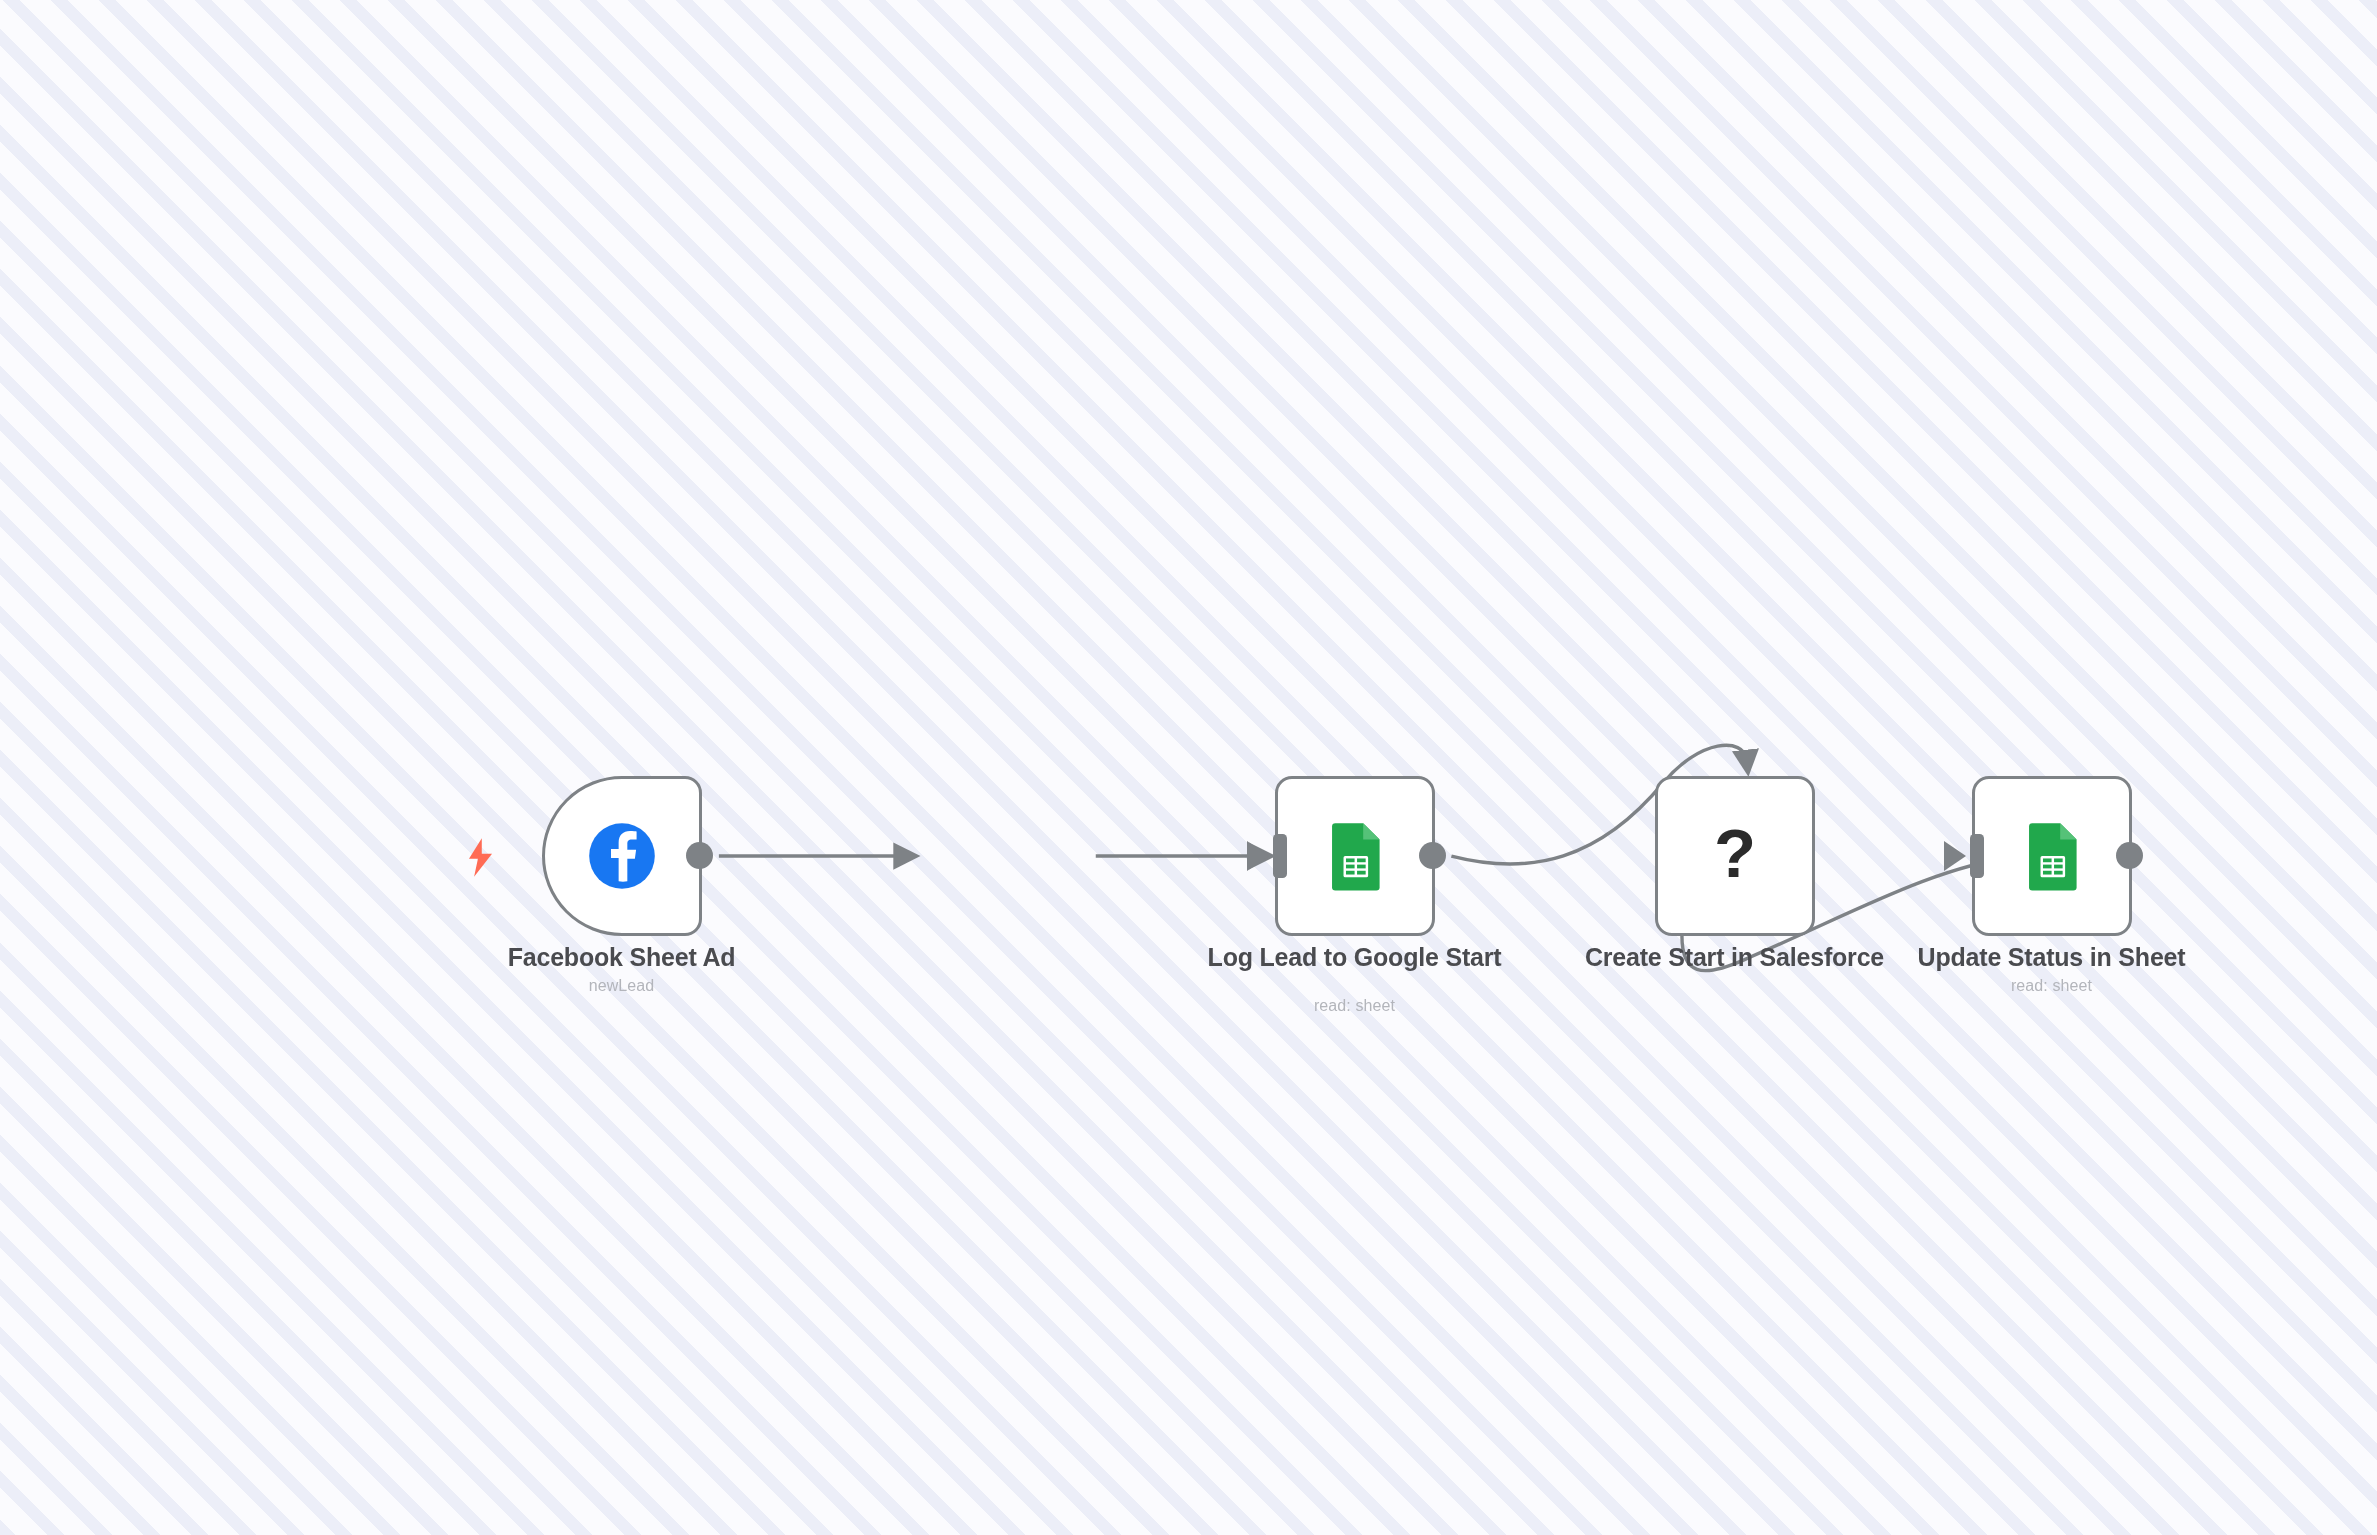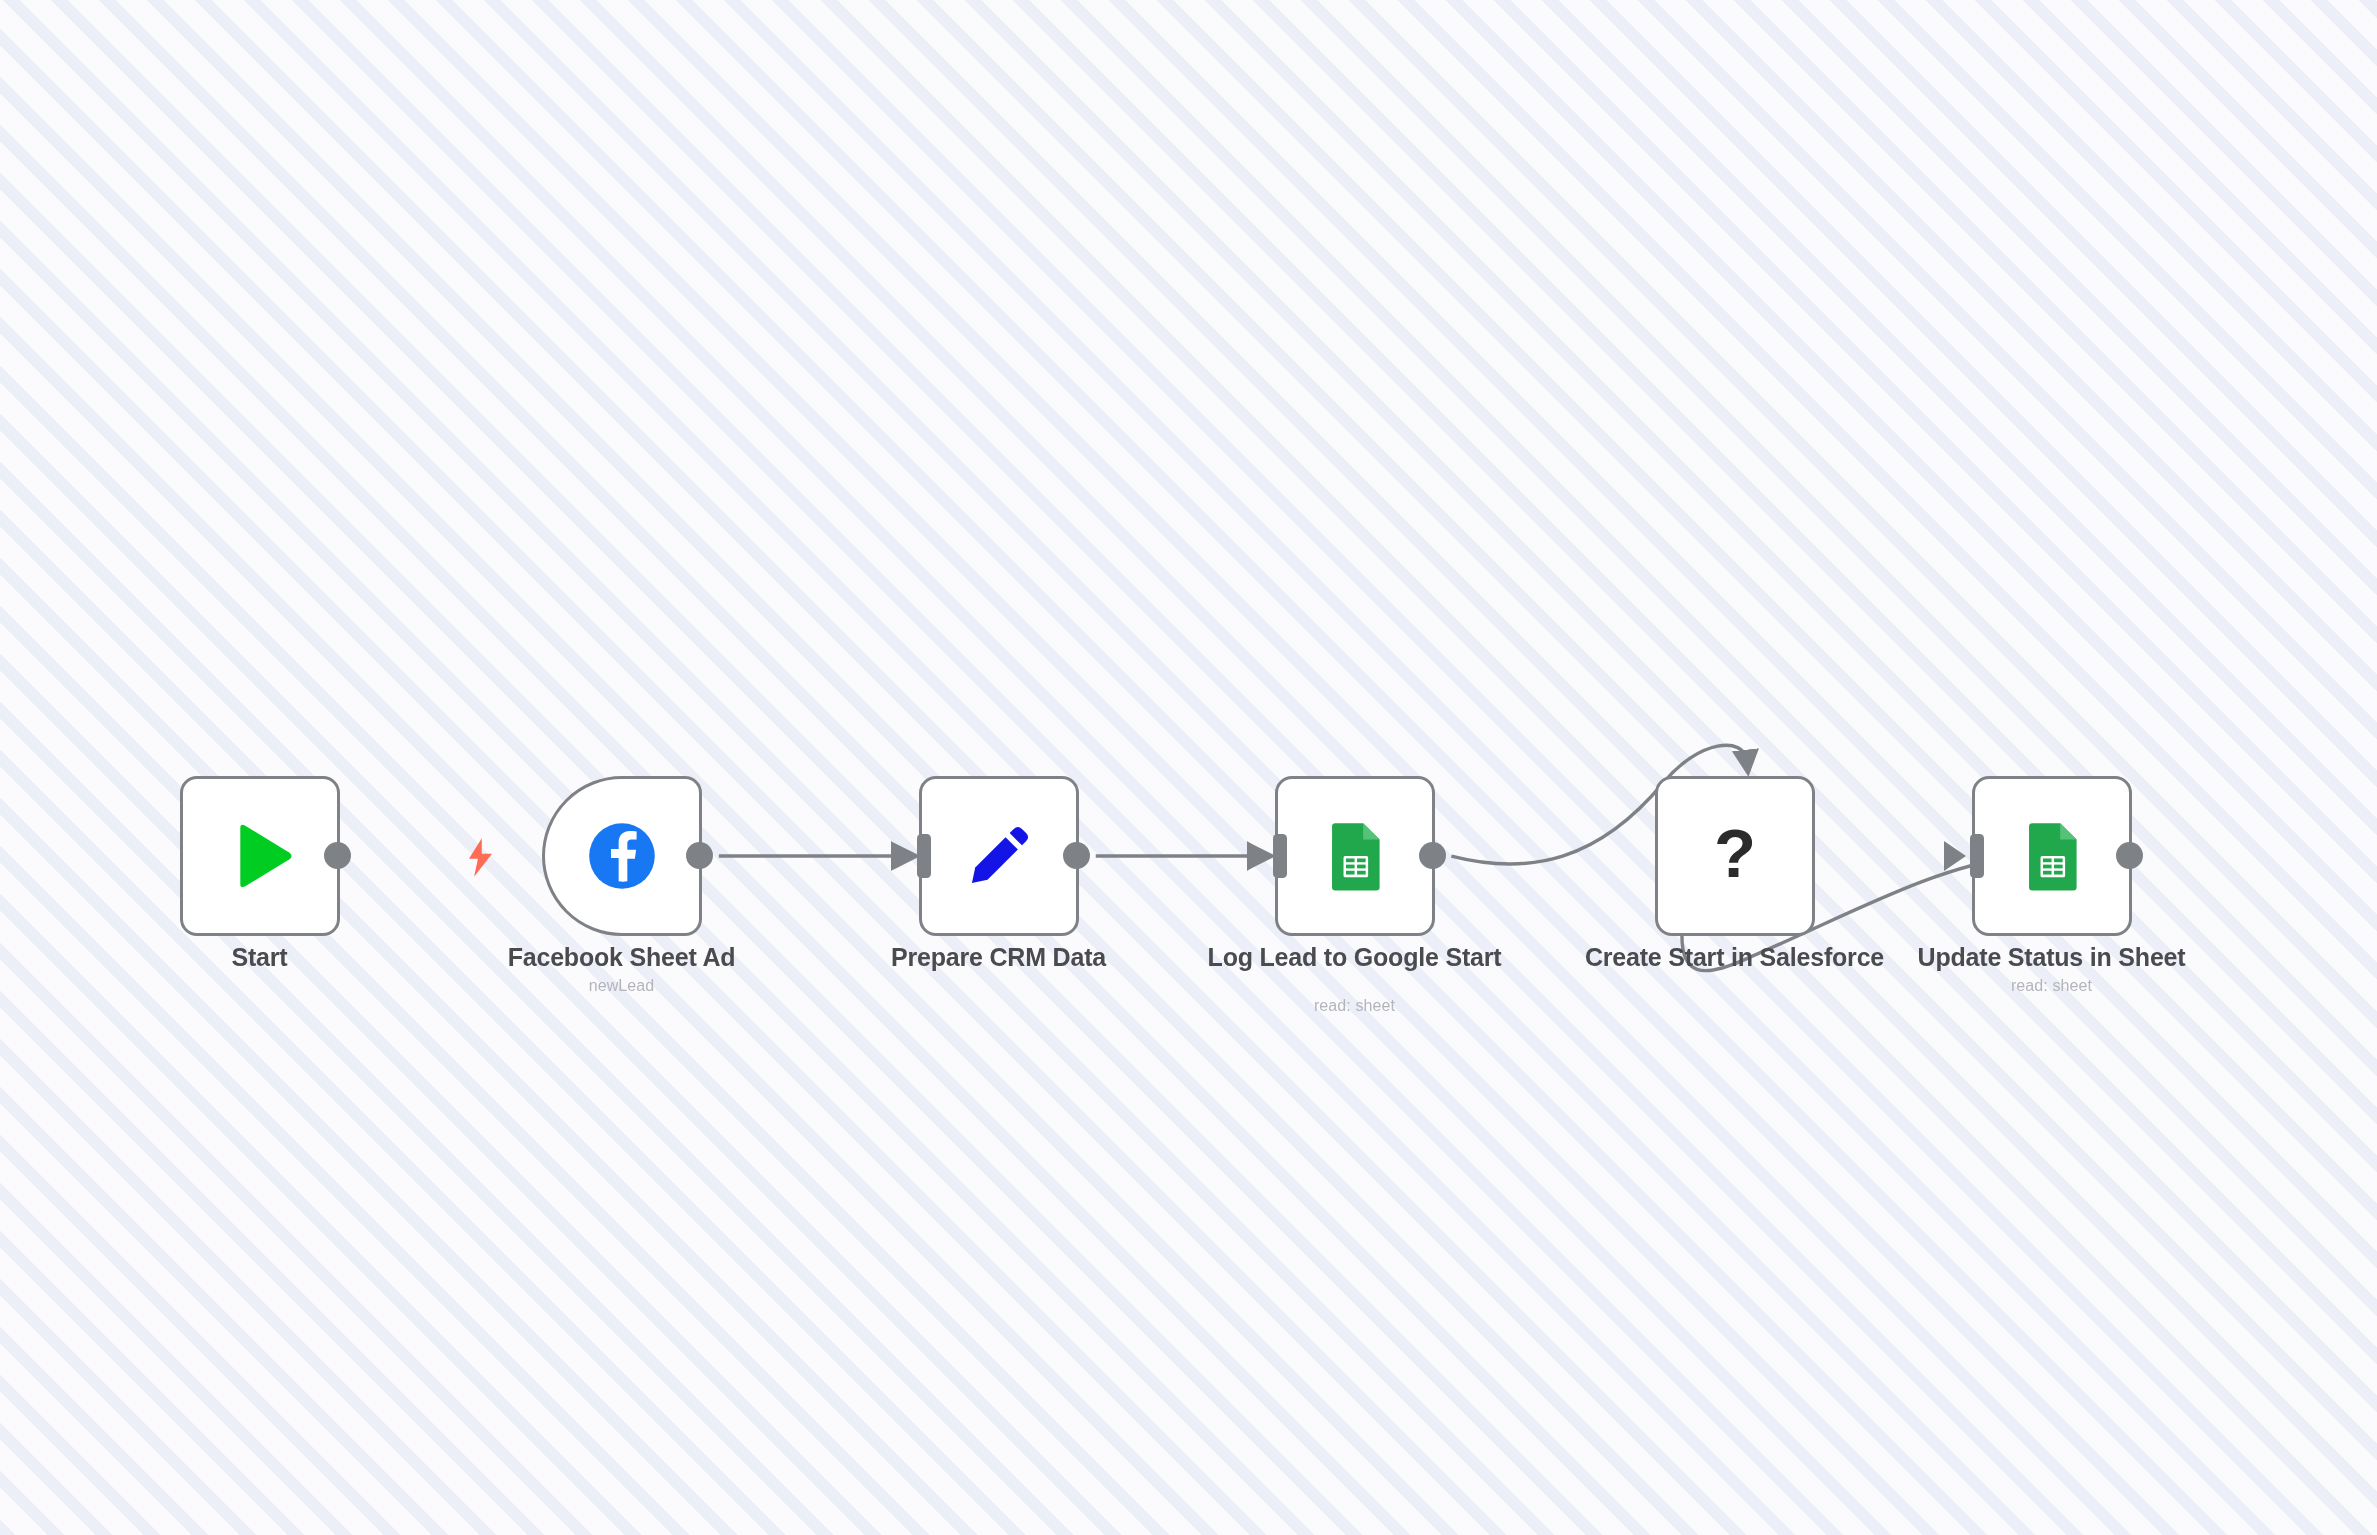--- a/index.html
+++ b/index.html
@@ -161,58 +161,36 @@
 
     <g>
       <path d="M1706,1006 C1800,1030 1880,1010 1955,920 C1998,868 2050,866 2053,893" fill="none" stroke="#7e8286" stroke-width="4" marker-end="url(#arrowDown)"></path>
     </g>
 
     <g>
       <path d="M1977,1100 C1977,1145 2000,1150 2050,1128 C2180,1072 2270,1020 2372,1006" fill="none" stroke="#7e8286" stroke-width="4" marker-end="url(#arrowRight)"></path>
     </g>
   </svg>
 
-  <div class="node" style="left:180px; top:776px;">
-    <div class="node-box">
-      <svg class="node-icon" viewBox="0 0 100 100">
-        <path d="M26 16 L26 84 Q26 90 32 87 L86 54 Q91 50 86 46 L32 13 Q26 10 26 16 Z" fill="#00cc22"></path>
-      </svg>
-      <div class="port-out"></div>
-    </div>
-    <div class="node-label">Start</div>
-  </div>
 
   <div class="node" style="left:542px; top:776px;">
     <svg class="trigger-bolt" viewBox="0 0 24 32" style="left:-77px; top:61px;">
       <path d="M13 1 L3 17 L10 17 L7 31 L21 13 L13 13 Z" fill="#ff6b55"></path>
     </svg>
     <div class="node-box trigger">
       <svg class="node-icon" viewBox="0 0 100 100">
         <circle cx="50" cy="50" r="40" fill="#1877f2"></circle>
         <path d="M56.5 53.5 h9.2 l1.5 -11.1 h-10.7 v-7.1 c0 -3.2 1.1 -5.4 5.7 -5.4 h5.6 v-9.9 c-1 -0.1 -4.3 -0.4 -8.2 -0.4 -8.1 0 -13.7 4.9 -13.7 14 v7.8 h-9.3 v11.1 h9.3 v28.4 a40 40 0 0 0 10.6 0 z" fill="#ffffff"></path>
       </svg>
       <div class="port-out"></div>
     </div>
     <div class="node-label">Facebook Sheet Ad</div>
     <div class="node-sublabel" style="top:201px;">newLead</div>
   </div>
 
-  <div class="node" style="left:919px; top:776px;">
-    <div class="node-box">
-      <div class="port-in">
-          <div class="port-in-arrow"></div>
-        </div>
-      <svg class="node-icon" viewBox="0 0 100 100">
-        <path d="M17 83 L21 64 L58 27 L73 42 L36 79 Z" fill="#1414e6"></path>
-        <path d="M63 22 L68 17 Q73 12 78 17 L83 22 Q88 27 83 32 L78 37 Z" fill="#1414e6"></path>
-      </svg>
-      <div class="port-out"></div>
-    </div>
-    <div class="node-label">Prepare CRM Data</div>
-  </div>
 
   <div class="node" style="left:1275px; top:776px;">
     <div class="node-box">
       <div class="port-in">
           <div class="port-in-arrow"></div>
         </div>
       <svg class="node-icon" viewBox="0 0 100 100">
         <path d="M26 10 h34 l20 20 v58 a4 4 0 0 1 -4 4 h-50 a4 4 0 0 1 -4 -4 v-74 a4 4 0 0 1 4 -4 z" fill="#21a84c"></path>
         <path d="M60 10 l20 20 h-20 z" fill="#55c278"></path>
         <rect x="36" y="50" width="30" height="26" rx="2" fill="#ffffff"></rect>

